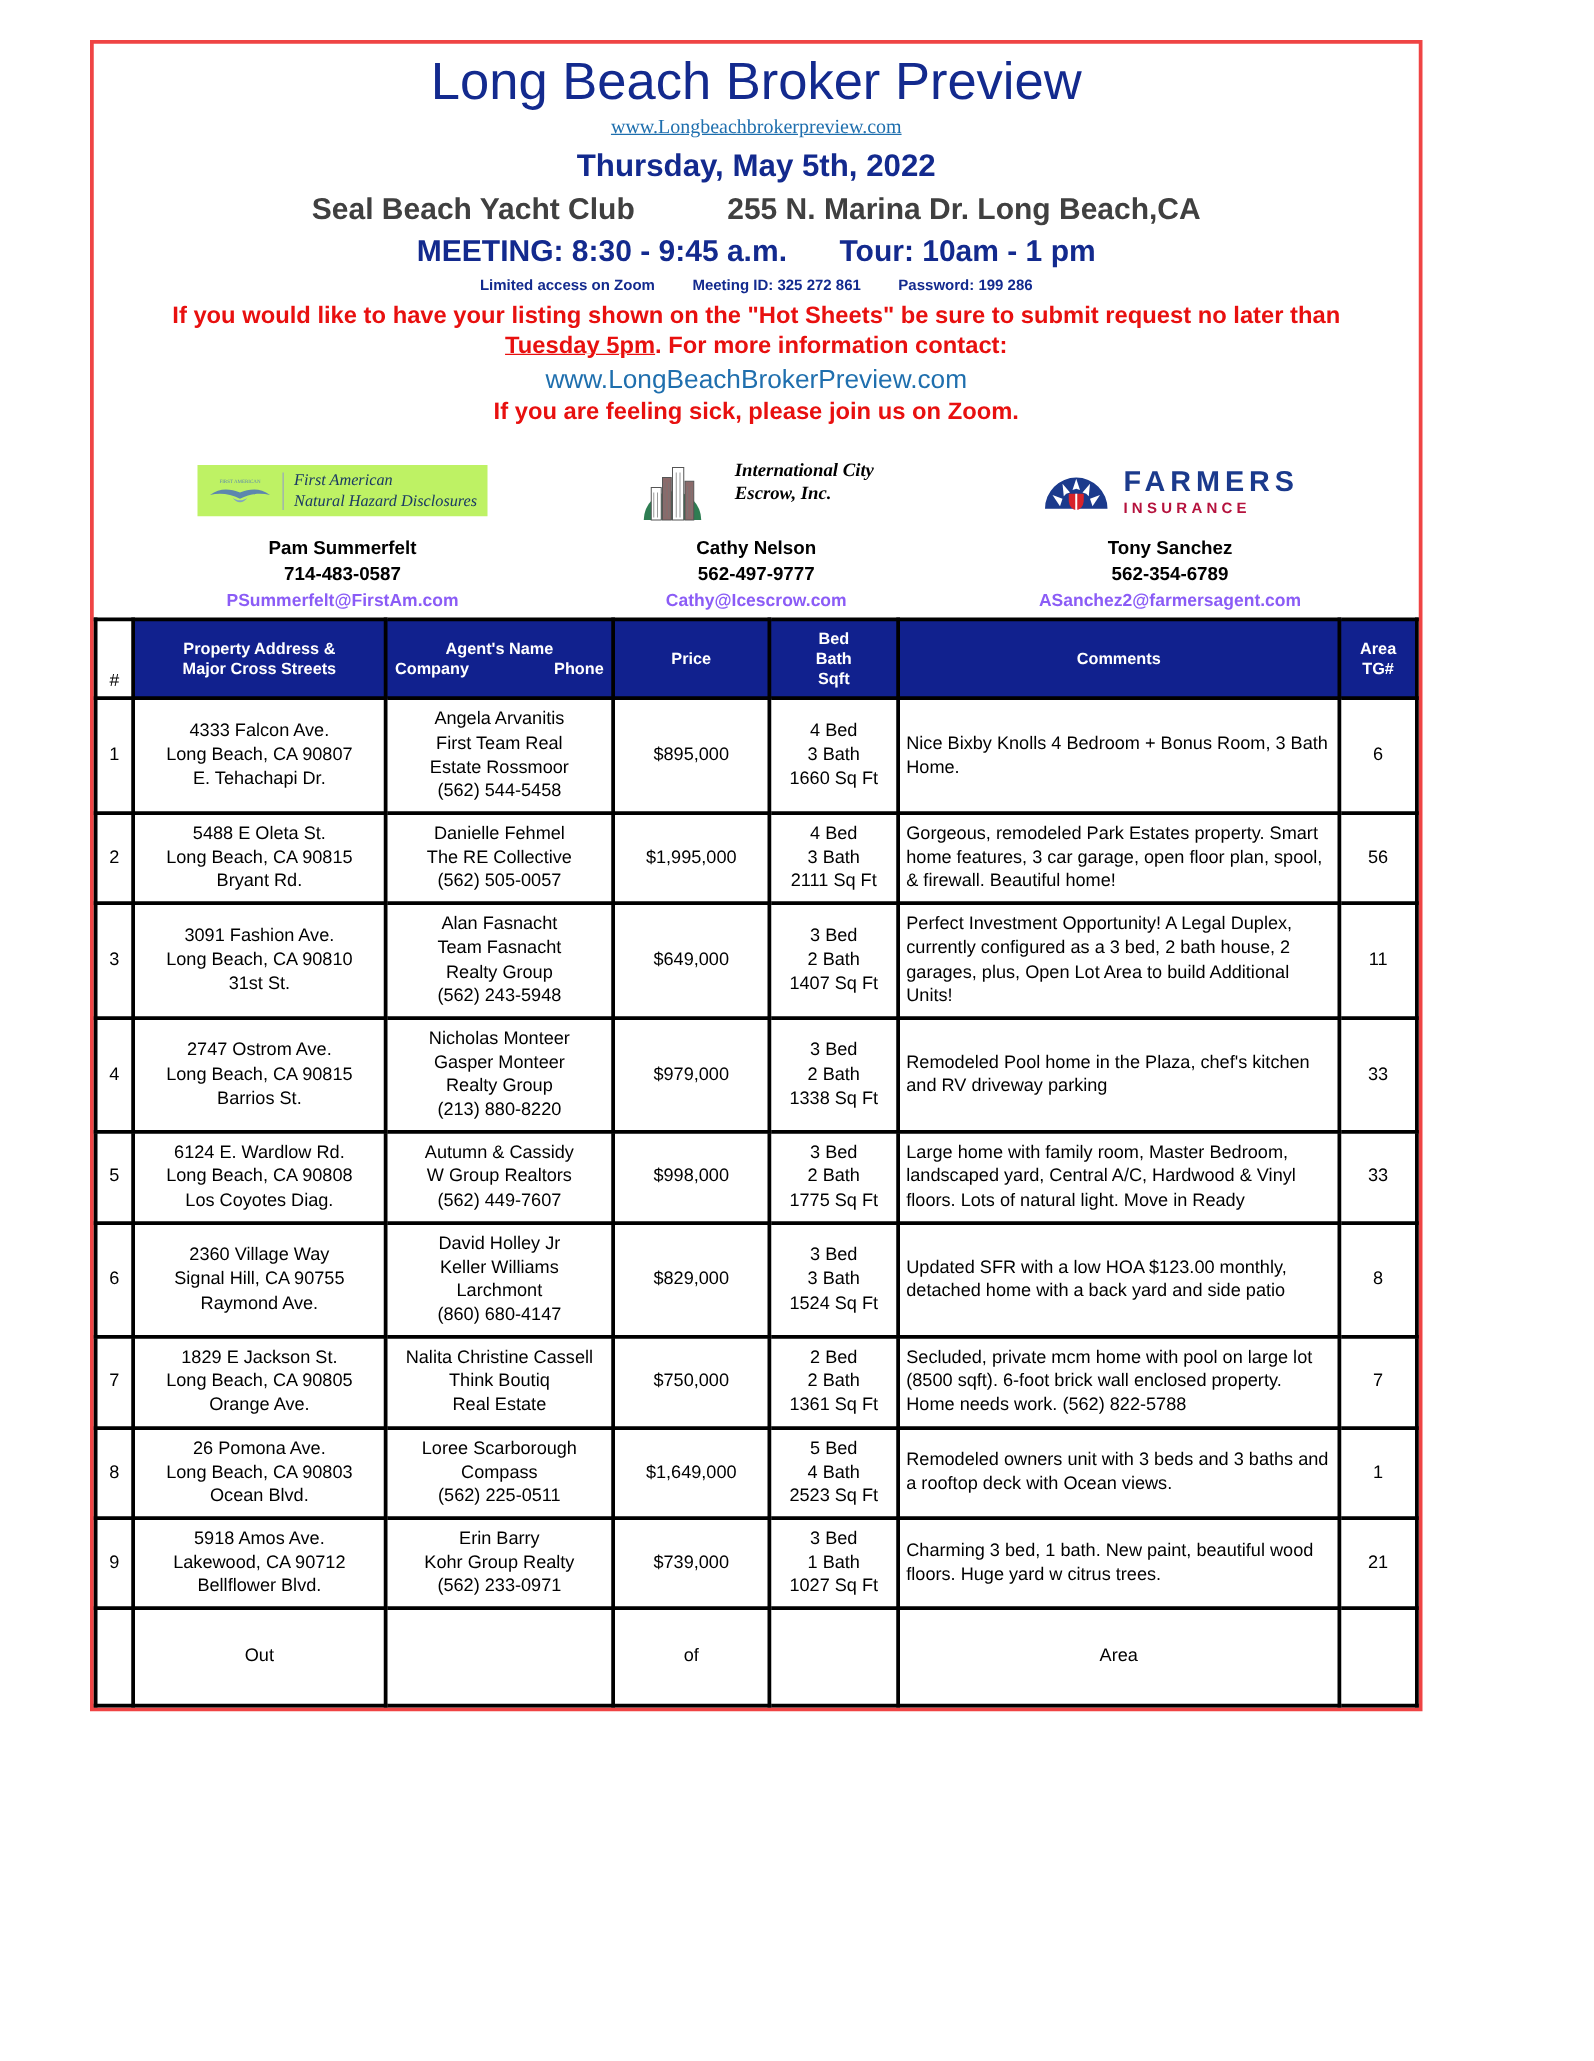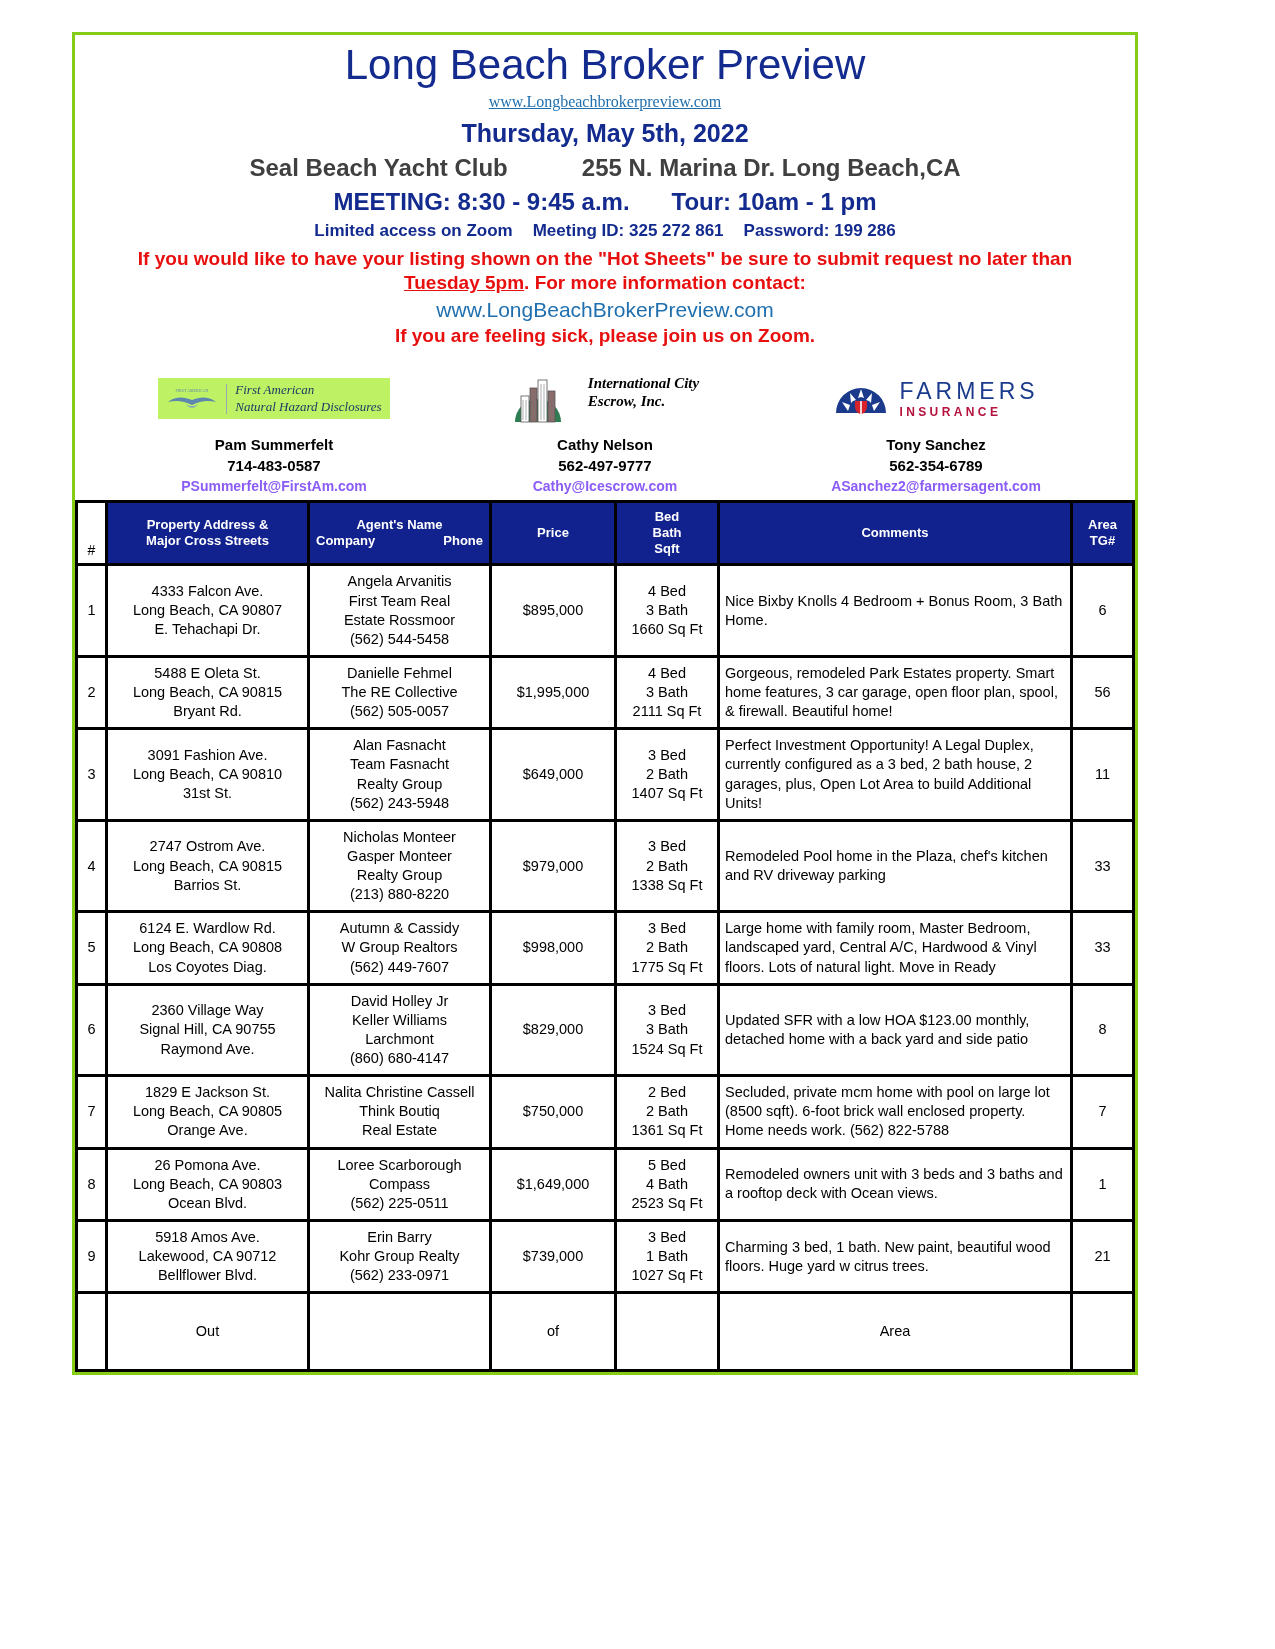--- a/index.html
+++ b/index.html
@@ -13,21 +13,21 @@
     height: 1649px;
     position: relative;
     background: #ffffff;
     overflow: hidden;
   }
   .sheet {
     position: absolute;
     left: 72px;
     top: 32px;
     width: 1066px;
-    border: 3px solid #84cc16;
+    border: 3px solid #ef4444;
     background: #ffffff;
   }
 
   
   .header {
     padding: 6px 10px 4px 10px;
     text-align: center;
   }
   .title {
     font-size: 42px;
@@ -62,27 +62,27 @@
   .meeting-line {
     font-size: 24px;
     font-weight: bold;
     color: #132a8e;
     margin-bottom: 5px;
     display: flex;
     justify-content: center;
     gap: 42px;
   }
   .zoom-line {
-    font-size: 17px;
+    font-size: 12px;
     font-weight: bold;
     color: #132a8e;
     margin-bottom: 6px;
     display: flex;
     justify-content: center;
-    gap: 20px;
+    gap: 30px;
   }
   .notice1 {
     font-size: 19px;
     font-weight: bold;
     color: #e8100f;
     line-height: 1.28;
     margin: 0 4px 1px 4px;
   }
   .notice1 .u { text-decoration: underline; }
   .site-link-mid {
@@ -132,21 +132,21 @@
   .ice-logo { display: flex; align-items: flex-start; gap: 23px; }
   .ice-text {
     font-family: "Liberation Serif", serif;
     font-weight: bold; font-style: italic;
     font-size: 15px; color: #000;
     text-align: left; line-height: 1.2;
     white-space: nowrap;
   }
   .farmers-logo { display: flex; align-items: center; gap: 10px; }
   .farmers-word {
-    font-size: 23px; font-weight: normal;
+    font-size: 23px; font-weight: bold;
     letter-spacing: 4px; color: #1b3a8c;
     line-height: 1;
   }
   .farmers-sub {
     font-size: 12px; font-weight: bold;
     letter-spacing: 3.4px; color: #b5123d;
     line-height: 1; margin-top: 3px;
   }
   .sponsor-name {
     font-size: 15px; font-weight: bold; color: #000;

